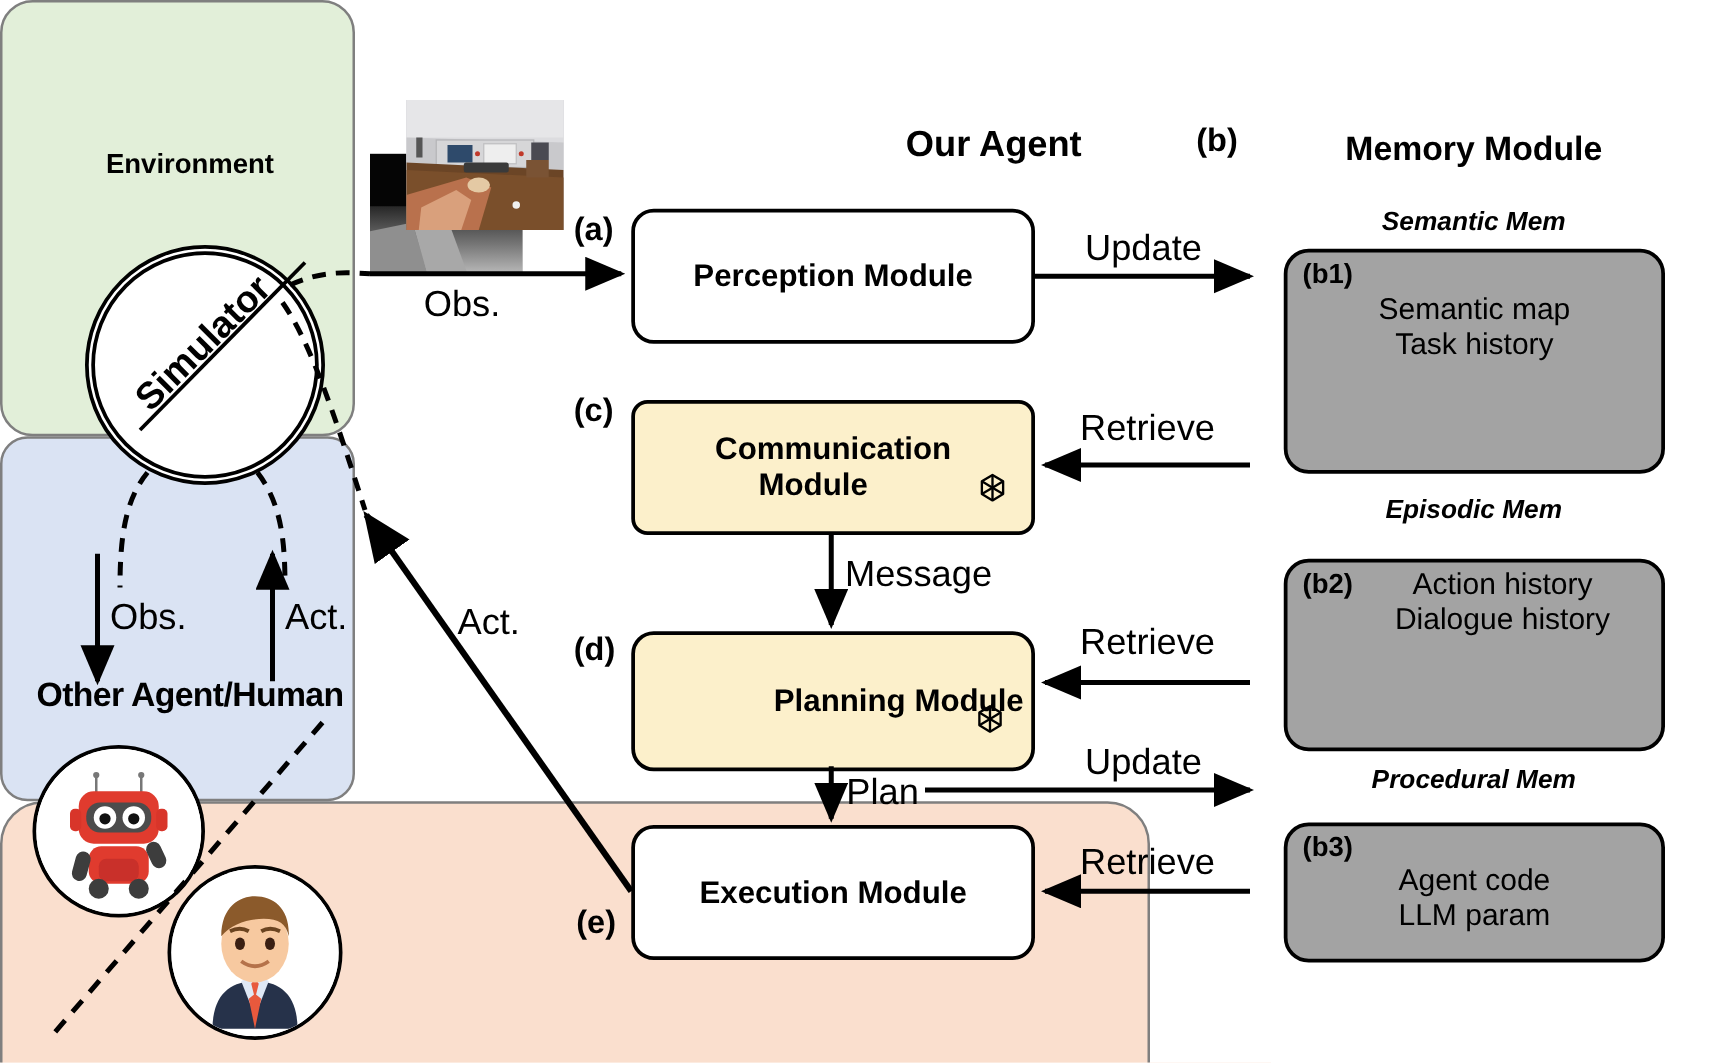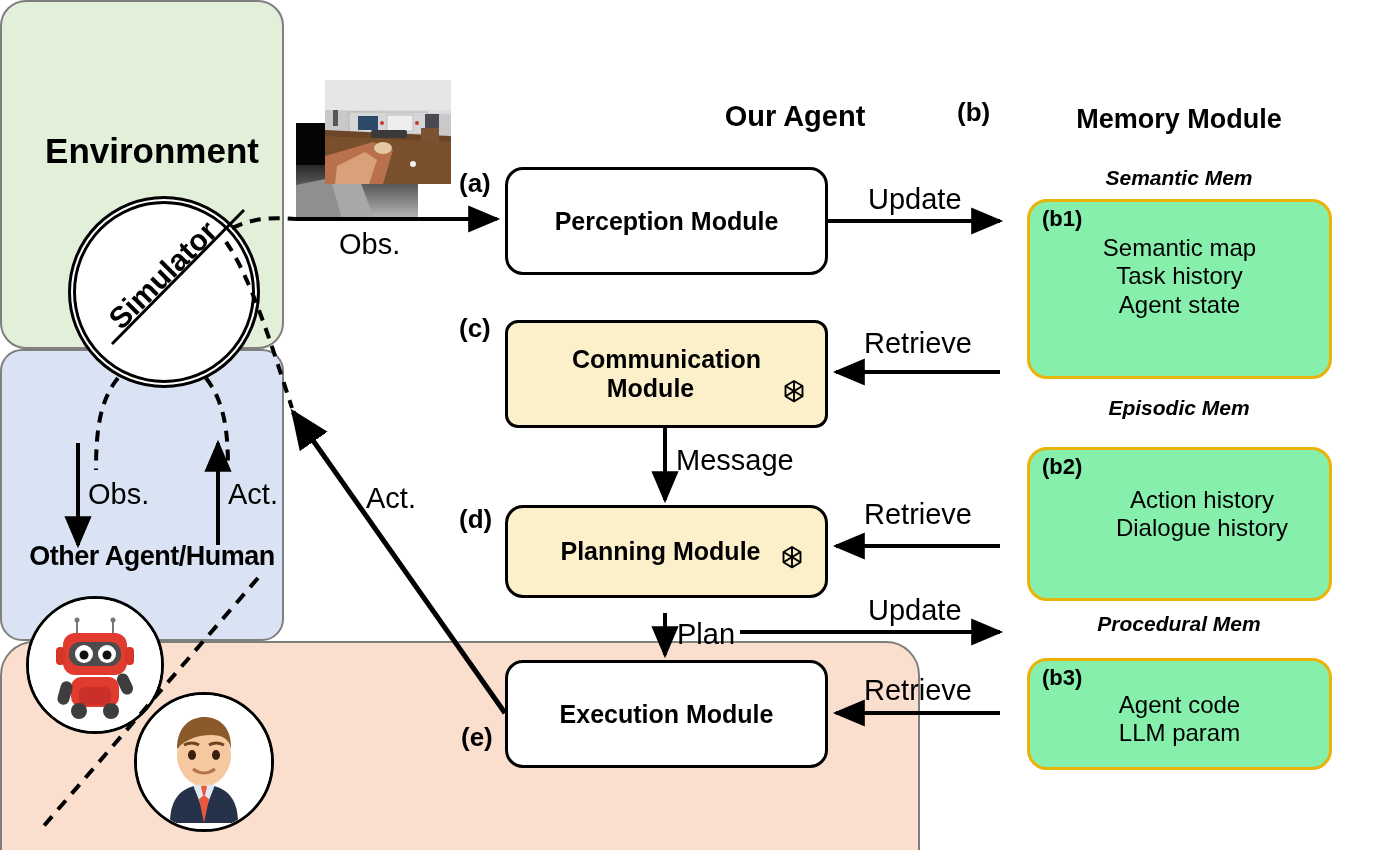--- a/index.html
+++ b/index.html
@@ -7,33 +7,33 @@
        font-family:"Liberation Sans","DejaVu Sans",sans-serif;color:#000;}
   
   #env-panel{left:12px;top:98px;width:280px;height:345px;background:#E2EFD9;
              border-radius:26px;border:2px solid #7f7f7f;}
   #other-panel{left:12px;top:549px;width:280px;height:288px;background:#DAE3F3;
                border-radius:22px;border:2px solid #7f7f7f;}
   #agent-panel{left:452px;top:78px;width:916px;height:765px;background:#FADFCE;
                border-radius:34px;border:2px solid #7f7f7f;}
   
   .ptitle{position:absolute;font-weight:bold;text-align:center;white-space:nowrap;}
-  #env-title{left:12px;top:131px;width:280px;font-size:35px;text-align:center;}
+  #env-title{left:12px;top:118px;width:280px;font-size:22px;text-align:center;}
   #other-title{left:6px;top:541px;width:292px;font-size:27px;letter-spacing:-0.5px;}
   #agent-title{left:620px;top:100px;width:350px;font-size:29px;}
   #memory-title{left:1007px;top:104px;width:344px;font-size:27px;}
   .memhead{position:absolute;width:344px;text-align:center;font-size:21px;
            font-weight:bold;font-style:italic;}
   
   .modbox{position:absolute;box-sizing:border-box;border:3px solid #000;
           border-radius:18px;background:#fff;display:flex;align-items:center;
           justify-content:center;font-weight:bold;font-size:25px;text-align:center;}
   .modbox.cream{background:#FCF0CB;}
-  .membox{position:absolute;box-sizing:border-box;border:3px solid #eab308;
-          border-radius:20px;background:#86efac;}
+  .membox{position:absolute;box-sizing:border-box;border:3px solid #000000;
+          border-radius:20px;background:#a3a3a3;}
   .membox .lines{text-align:center;font-size:24px;line-height:1.18;
                  padding-top:4px;}
   .memtag{position:absolute;font-weight:bold;font-size:22px;left:12px;top:4px;}
   
   .tag{position:absolute;font-weight:bold;font-size:26px;}
   
   .elabel{position:absolute;font-size:29px;white-space:nowrap;}
   
   #wires{position:absolute;left:0;top:0;width:1376px;height:850px;}
   
@@ -169,21 +169,21 @@
       <g fill="none" stroke="#000" stroke-width="2.2" stroke-linejoin="round">
         <path d="M20 7 L30 13 L30 25 L20 31 L10 25 L10 13 Z"></path>
         <path d="M20 7 L20 19 L30 25"></path>
         <path d="M10 13 L20 19 L20 31"></path>
         <path d="M10 25 L20 19 L30 13"></path>
       </g>
     </svg>
   </span>
 </div>
 
-<div class="modbox cream" style="left:505px;top:505px;width:323px;height:93px;">
+<div class="modbox cream" style="left:505px;top:505px;width:323px;height:112px;justify-content:flex-end;">
   <span style="position:relative;left:-6px;">Planning Module</span>
   <span class="oai" style="position:absolute;right:16px;bottom:14px;">
     <svg width="34" height="34" viewBox="0 0 40 40">
       <g fill="none" stroke="#000" stroke-width="2.2" stroke-linejoin="round">
         <path d="M20 7 L30 13 L30 25 L20 31 L10 25 L10 13 Z"></path>
         <path d="M20 7 L20 19 L30 25"></path>
         <path d="M10 13 L20 19 L20 31"></path>
         <path d="M10 25 L20 19 L30 13"></path>
       </g>
     </svg>
@@ -195,28 +195,27 @@
 </div>
 
 <div class="ptitle" id="memory-title">Memory Module</div>
 
 <div class="memhead" style="left:1007px;top:166px;">Semantic Mem</div>
 <div class="membox" style="left:1027px;top:199px;width:305px;height:180px;">
   <div class="memtag">(b1)</div>
   <div class="lines" style="margin-top:28px;">
     <div>Semantic map</div>
     <div>Task history</div>
-    <div>Agent state</div>
   </div>
 </div>
 
 <div class="memhead" style="left:1007px;top:396px;">Episodic Mem</div>
 <div class="membox" style="left:1027px;top:447px;width:305px;height:154px;">
   <div class="memtag">(b2)</div>
-  <div class="lines" style="margin-top:32px;padding-left:45px;">
+  <div class="lines" style="padding-left:45px;">
     <div>Action history</div>
     <div>Dialogue history</div>
   </div>
 </div>
 
 <div class="memhead" style="left:1007px;top:612px;">Procedural Mem</div>
 <div class="membox" style="left:1027px;top:658px;width:305px;height:112px;">
   <div class="memtag">(b3)</div>
   <div class="lines" style="margin-top:26px;">
     <div>Agent code</div>

